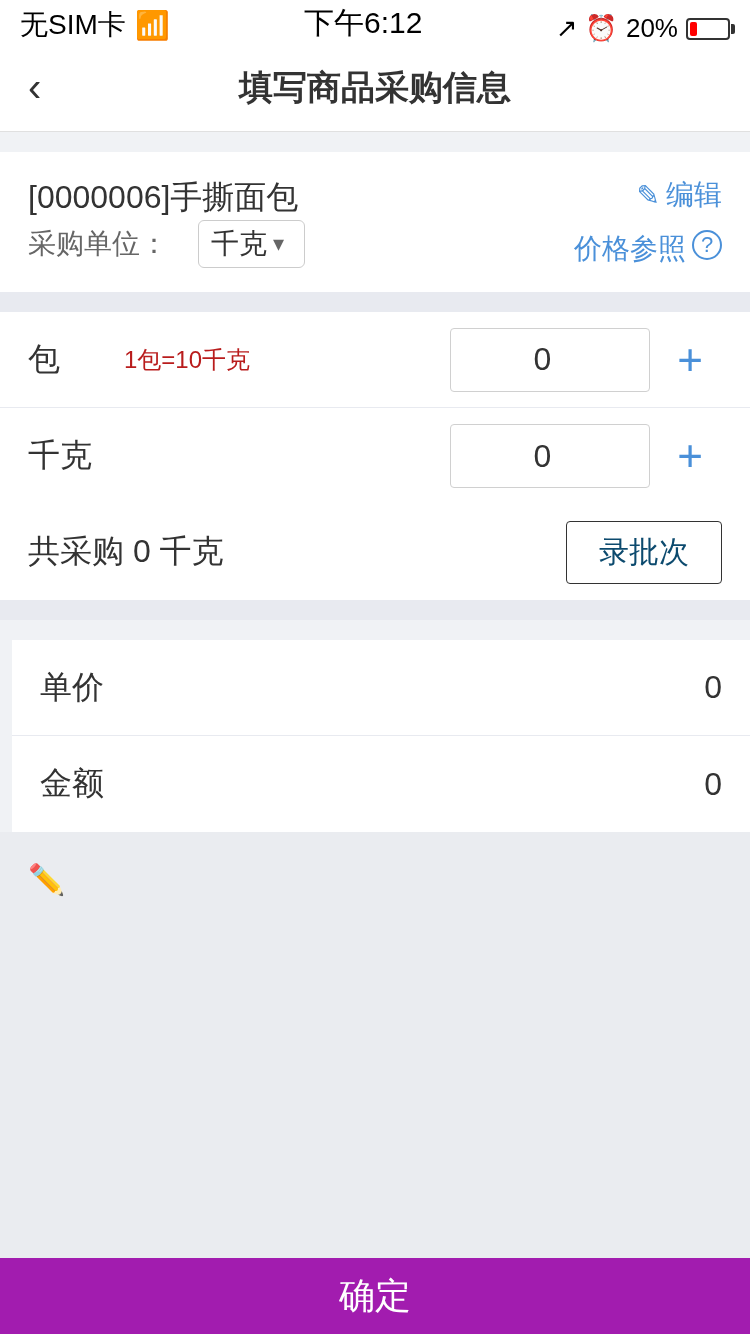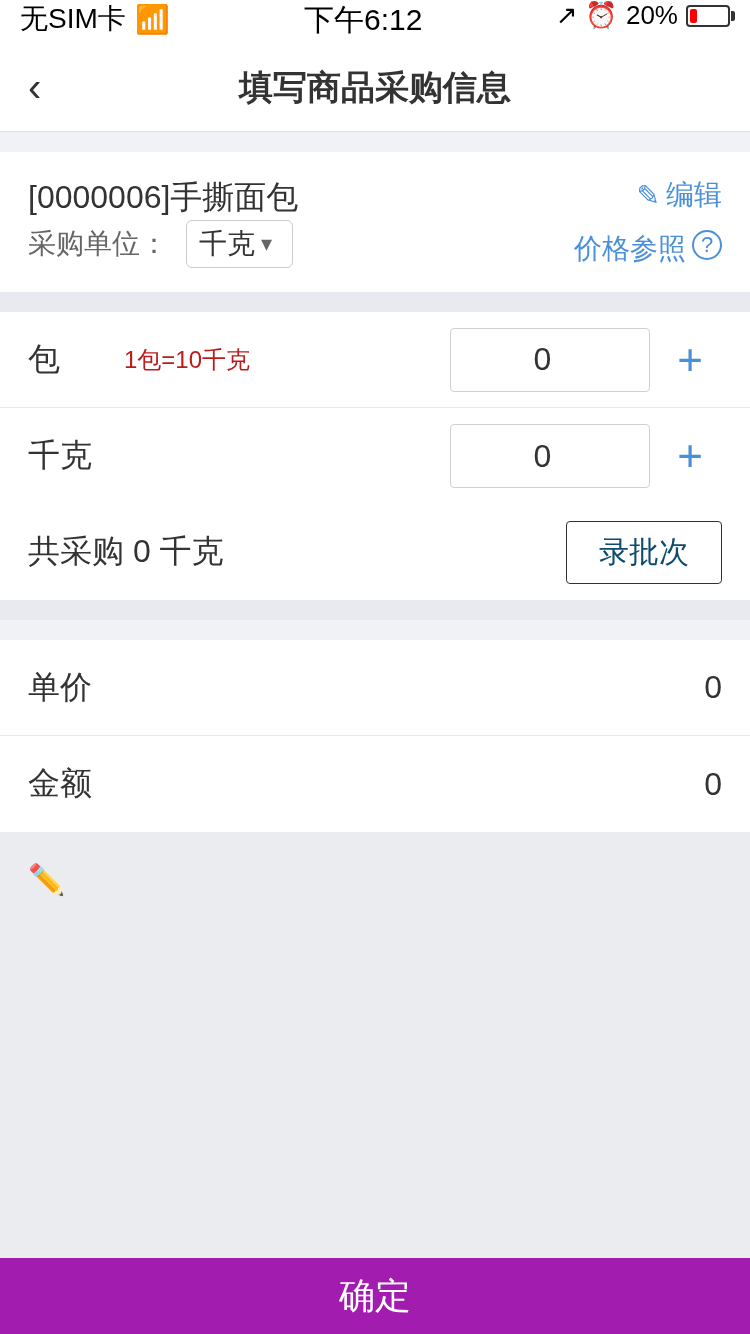--- a/index.html
+++ b/index.html
@@ -12,21 +12,21 @@
       font-size: 32px;
       color: #333;
     }
 
     
     .status-bar {
       width: 750px;
       height: 44px;
       background: #fff;
       display: flex;
-      align-items: flex-start;
+      align-items: flex-end;
       justify-content: space-between;
       padding: 0 20px;
       font-size: 28px;
       color: #000;
     }
     .status-left { display: flex; align-items: center; gap: 10px; }
     .status-center { font-weight: 500; font-size: 30px; }
     .status-right { display: flex; align-items: center; gap: 8px; font-size: 26px; }
     .battery-icon {
       width: 44px; height: 22px;
@@ -107,21 +107,21 @@
       flex: 1;
     }
     .product-name {
       font-size: 32px;
       font-weight: 500;
       color: #333;
     }
     .product-unit-row {
       display: flex;
       align-items: center;
-      gap: 18px;
+      gap: 30px;
       font-size: 28px;
       color: #666;
     }
     .unit-label { color: #666; }
     .unit-select {
       border: 1px solid #ccc;
       border-radius: 6px;
       padding: 4px 20px 4px 12px;
       font-size: 28px;
       color: #333;
@@ -242,20 +242,21 @@
       font-size: 30px;
       color: #0c4a6e;
       background: #fff;
       cursor: pointer;
     }
 
     
     .price-section {
       background: #fff;
       margin-top: 20px;
+      margin-left: 12px;
     }
     .price-row {
       display: flex;
       align-items: center;
       justify-content: space-between;
       padding: 0 28px;
       height: 96px;
       border-bottom: 1px solid #e8eaf0;
     }
     .price-row:last-child { border-bottom: none; }

